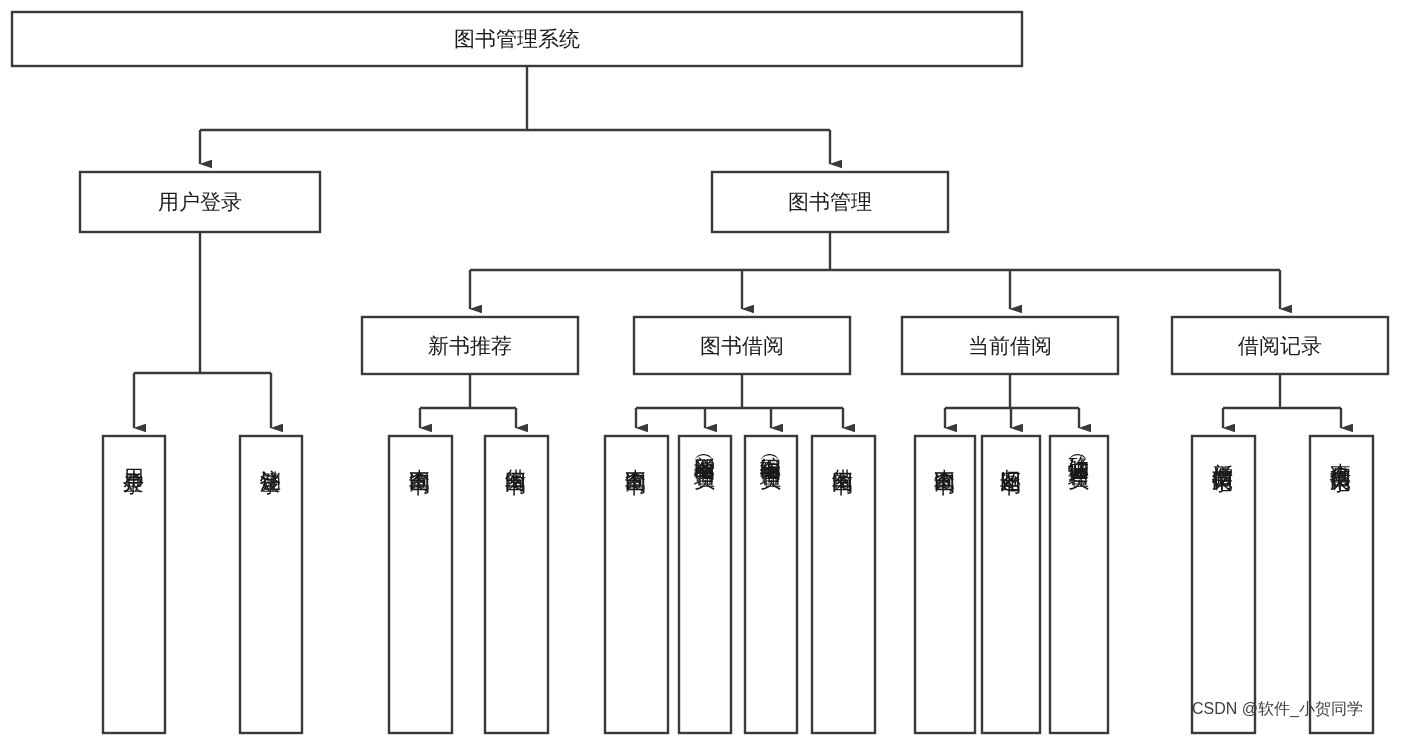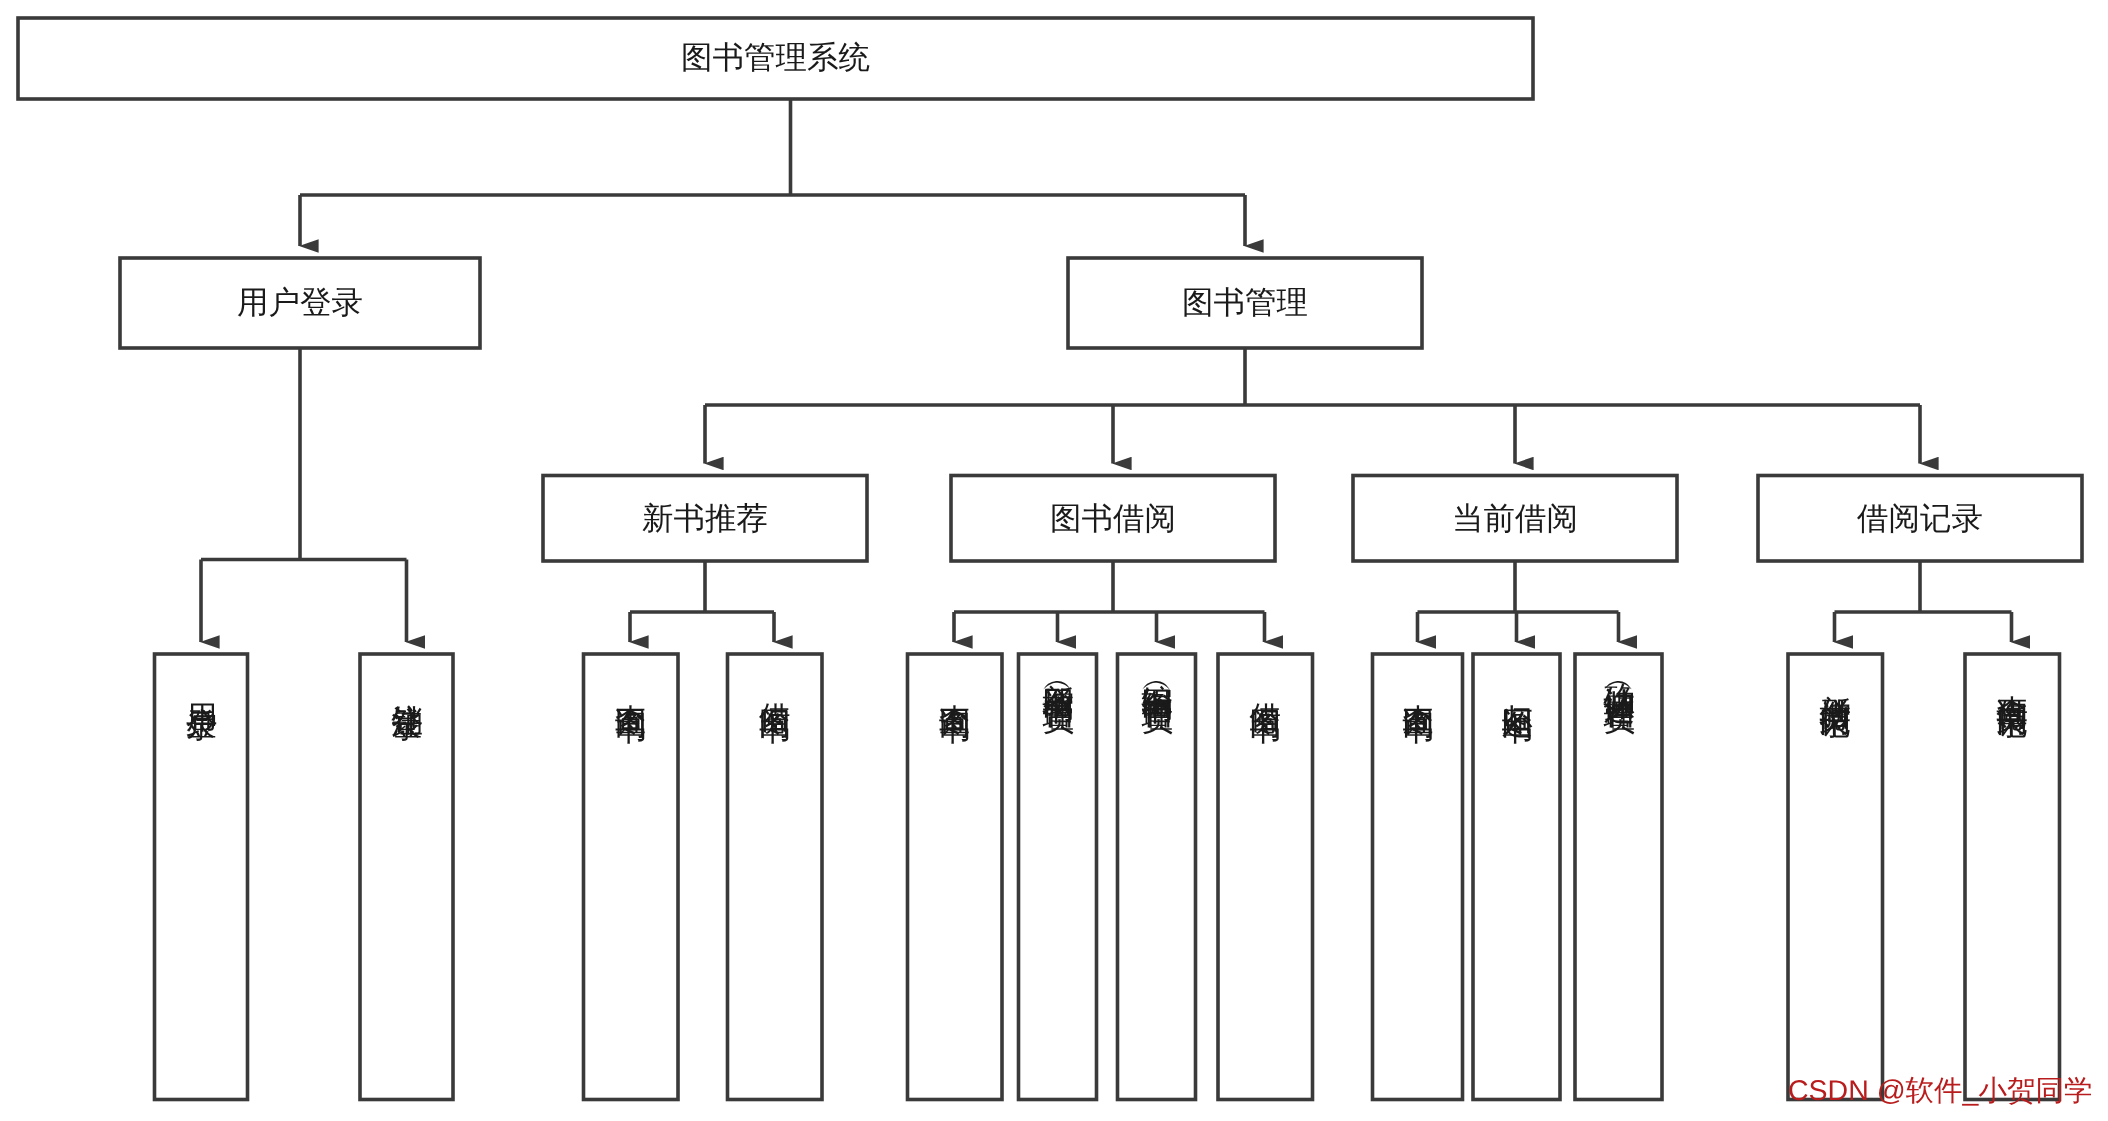--- a/index.html
+++ b/index.html
@@ -53,25 +53,25 @@
     font-size: 21px;
     fill: #1a1a1a;
     writing-mode: vertical-rl;
     text-orientation: upright;
     text-anchor: middle;
     letter-spacing: 2px;
   }
   .watermark-text {
     position: absolute;
     font-family: "Liberation Sans", "DejaVu Sans", sans-serif;
-    font-size: 19px;
-    color: #b91c1c;
+    font-size: 16px;
+    color: #404040;
     white-space: nowrap;
     left: 1192px;
-    top: 714px;
+    top: 699px;
     pointer-events: none;
     user-select: none;
   }
 </style>
 </head>
 <body>
 
 <div id="diagram-root">
 
   <svg class="tree-canvas" viewBox="0 0 1405 747">

